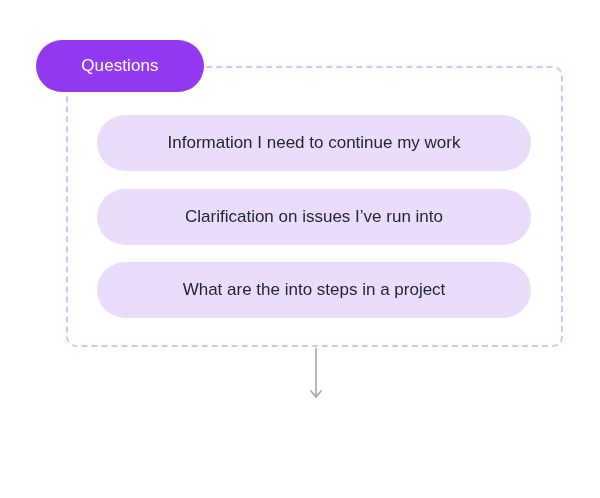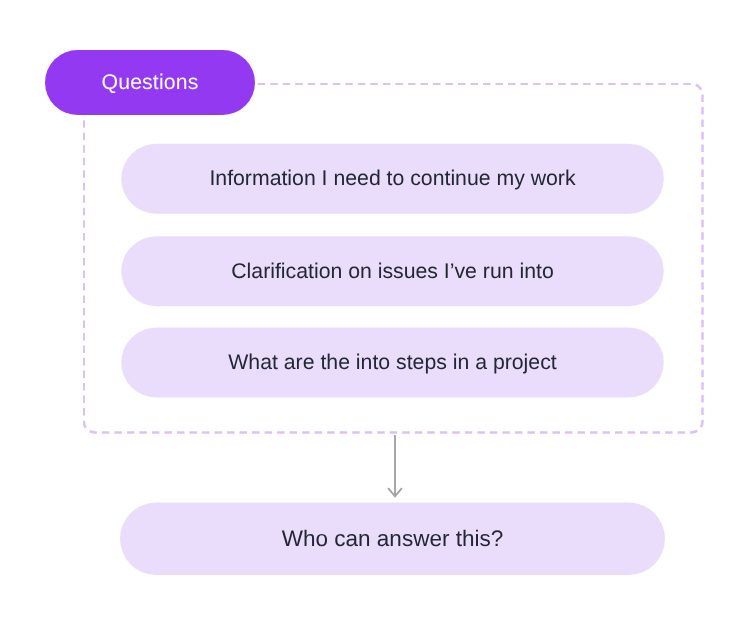--- a/index.html
+++ b/index.html
@@ -107,17 +107,14 @@
 
   <div class="node-pill node-3">
     <span>What are the into steps in a project</span>
   </div>
 
   <svg class="arrow-down" width="20" height="52" viewBox="0 0 20 52">
     <line x1="10" y1="0" x2="10" y2="48" stroke="var(--arrow, #a3a3a3)" stroke-width="1.5"></line>
     <polyline points="4.5,42.5 10,49 15.5,42.5" fill="none" stroke="var(--arrow, #a3a3a3)" stroke-width="1.5"></polyline>
   </svg>
 
-  <div class="result-pill">
-    <span>Who can answer this?</span>
-  </div>
 
 </div>
 
 </body></html>

